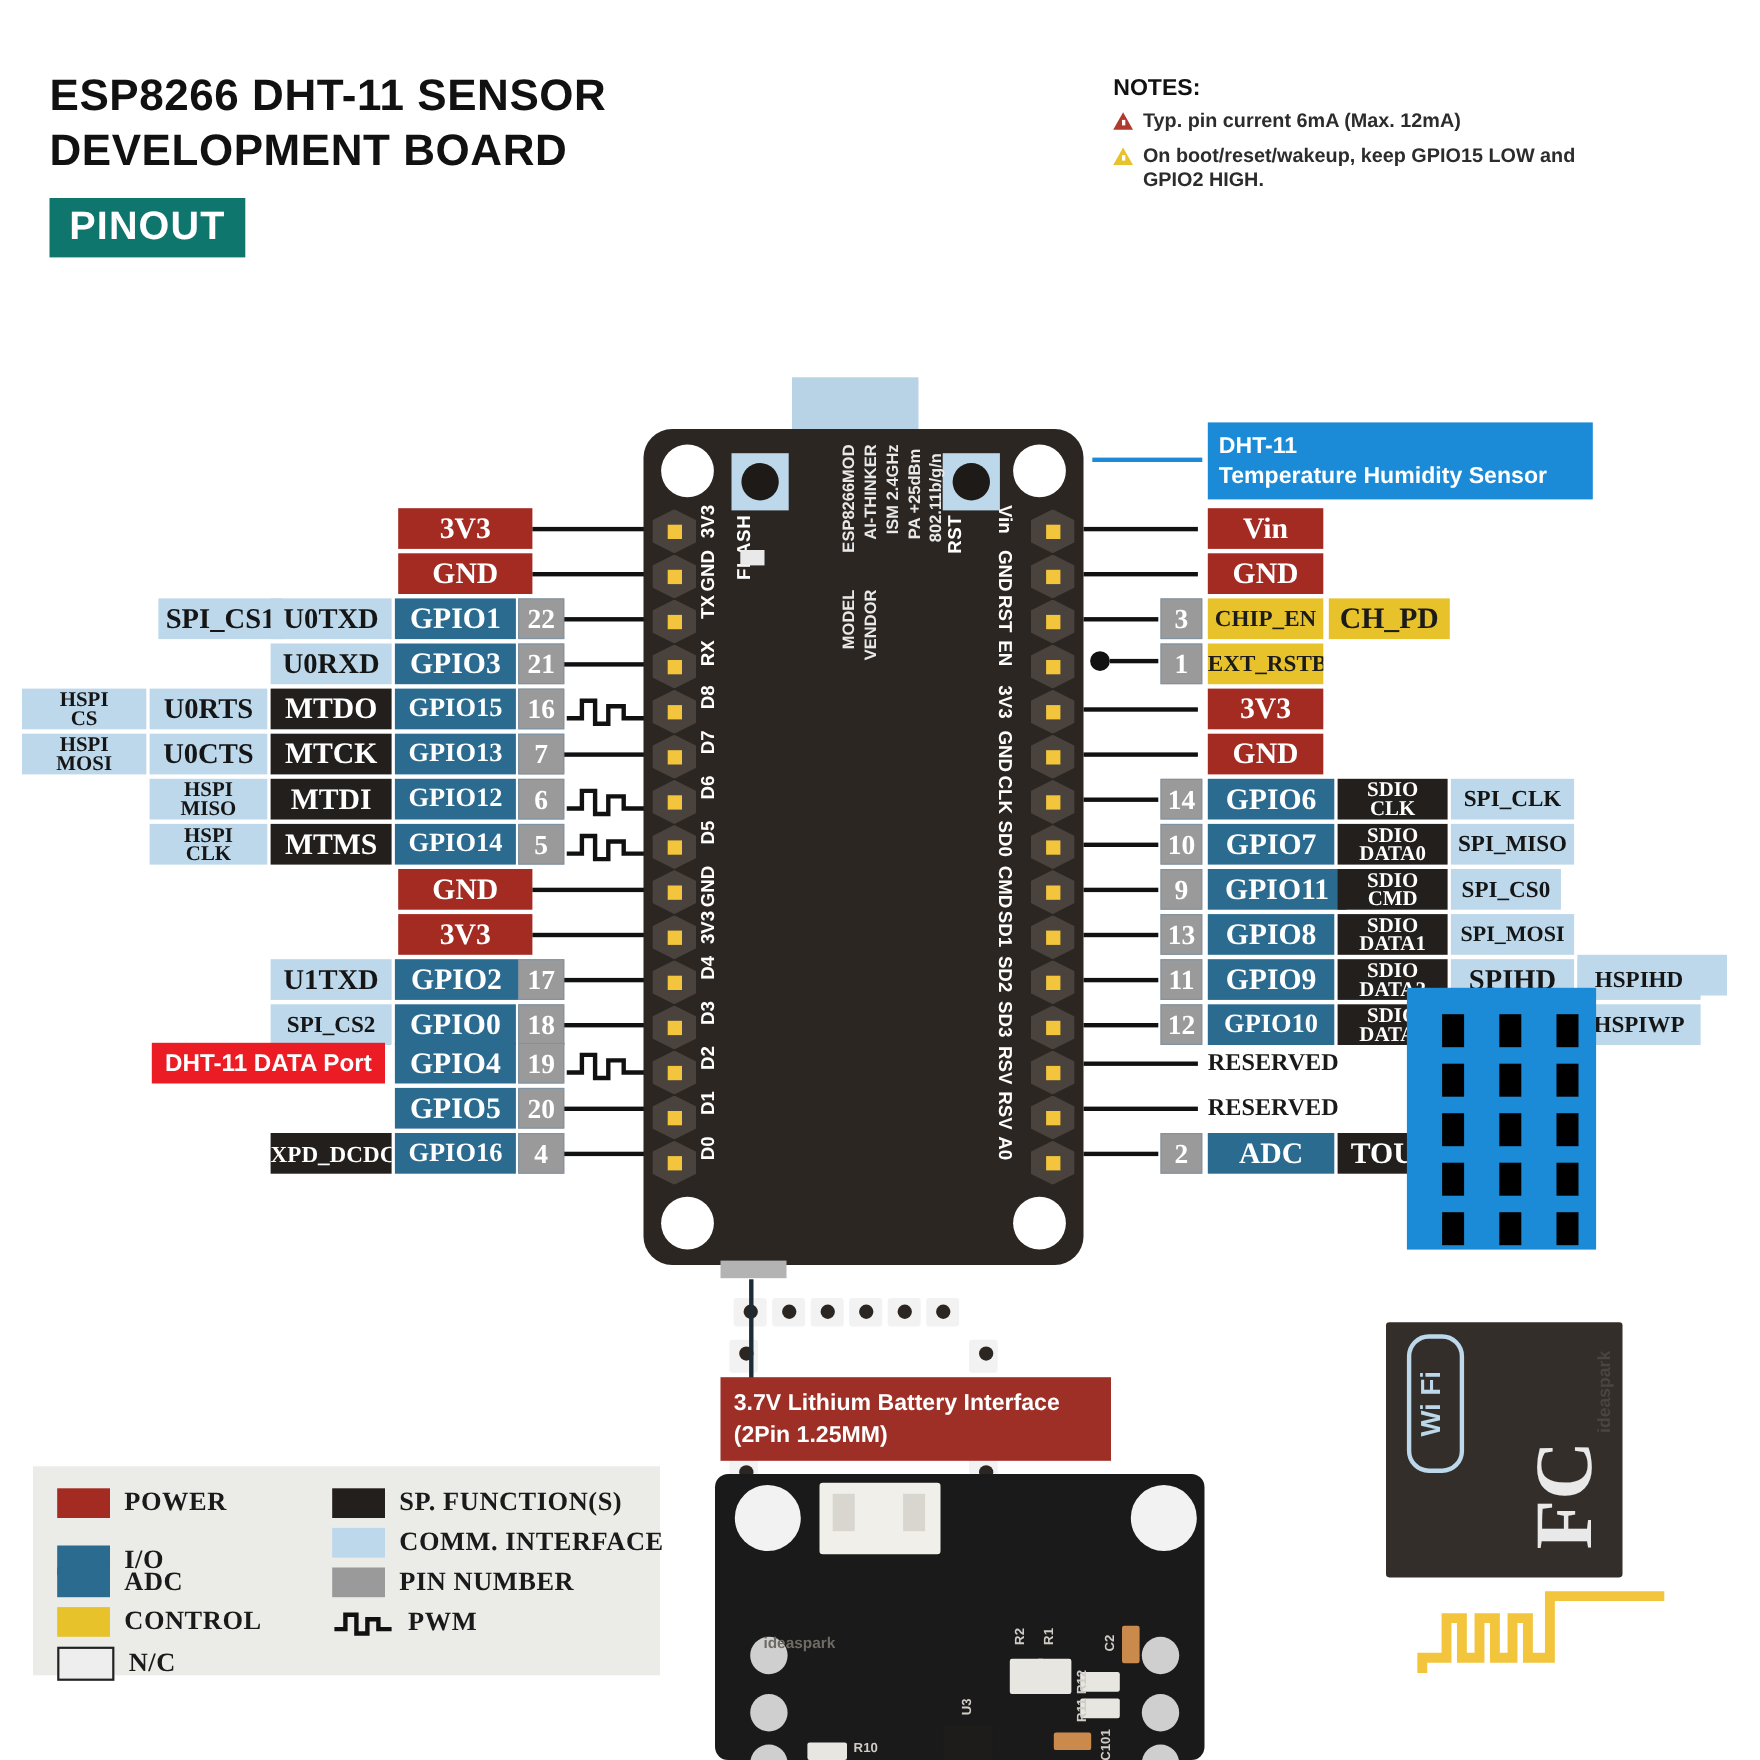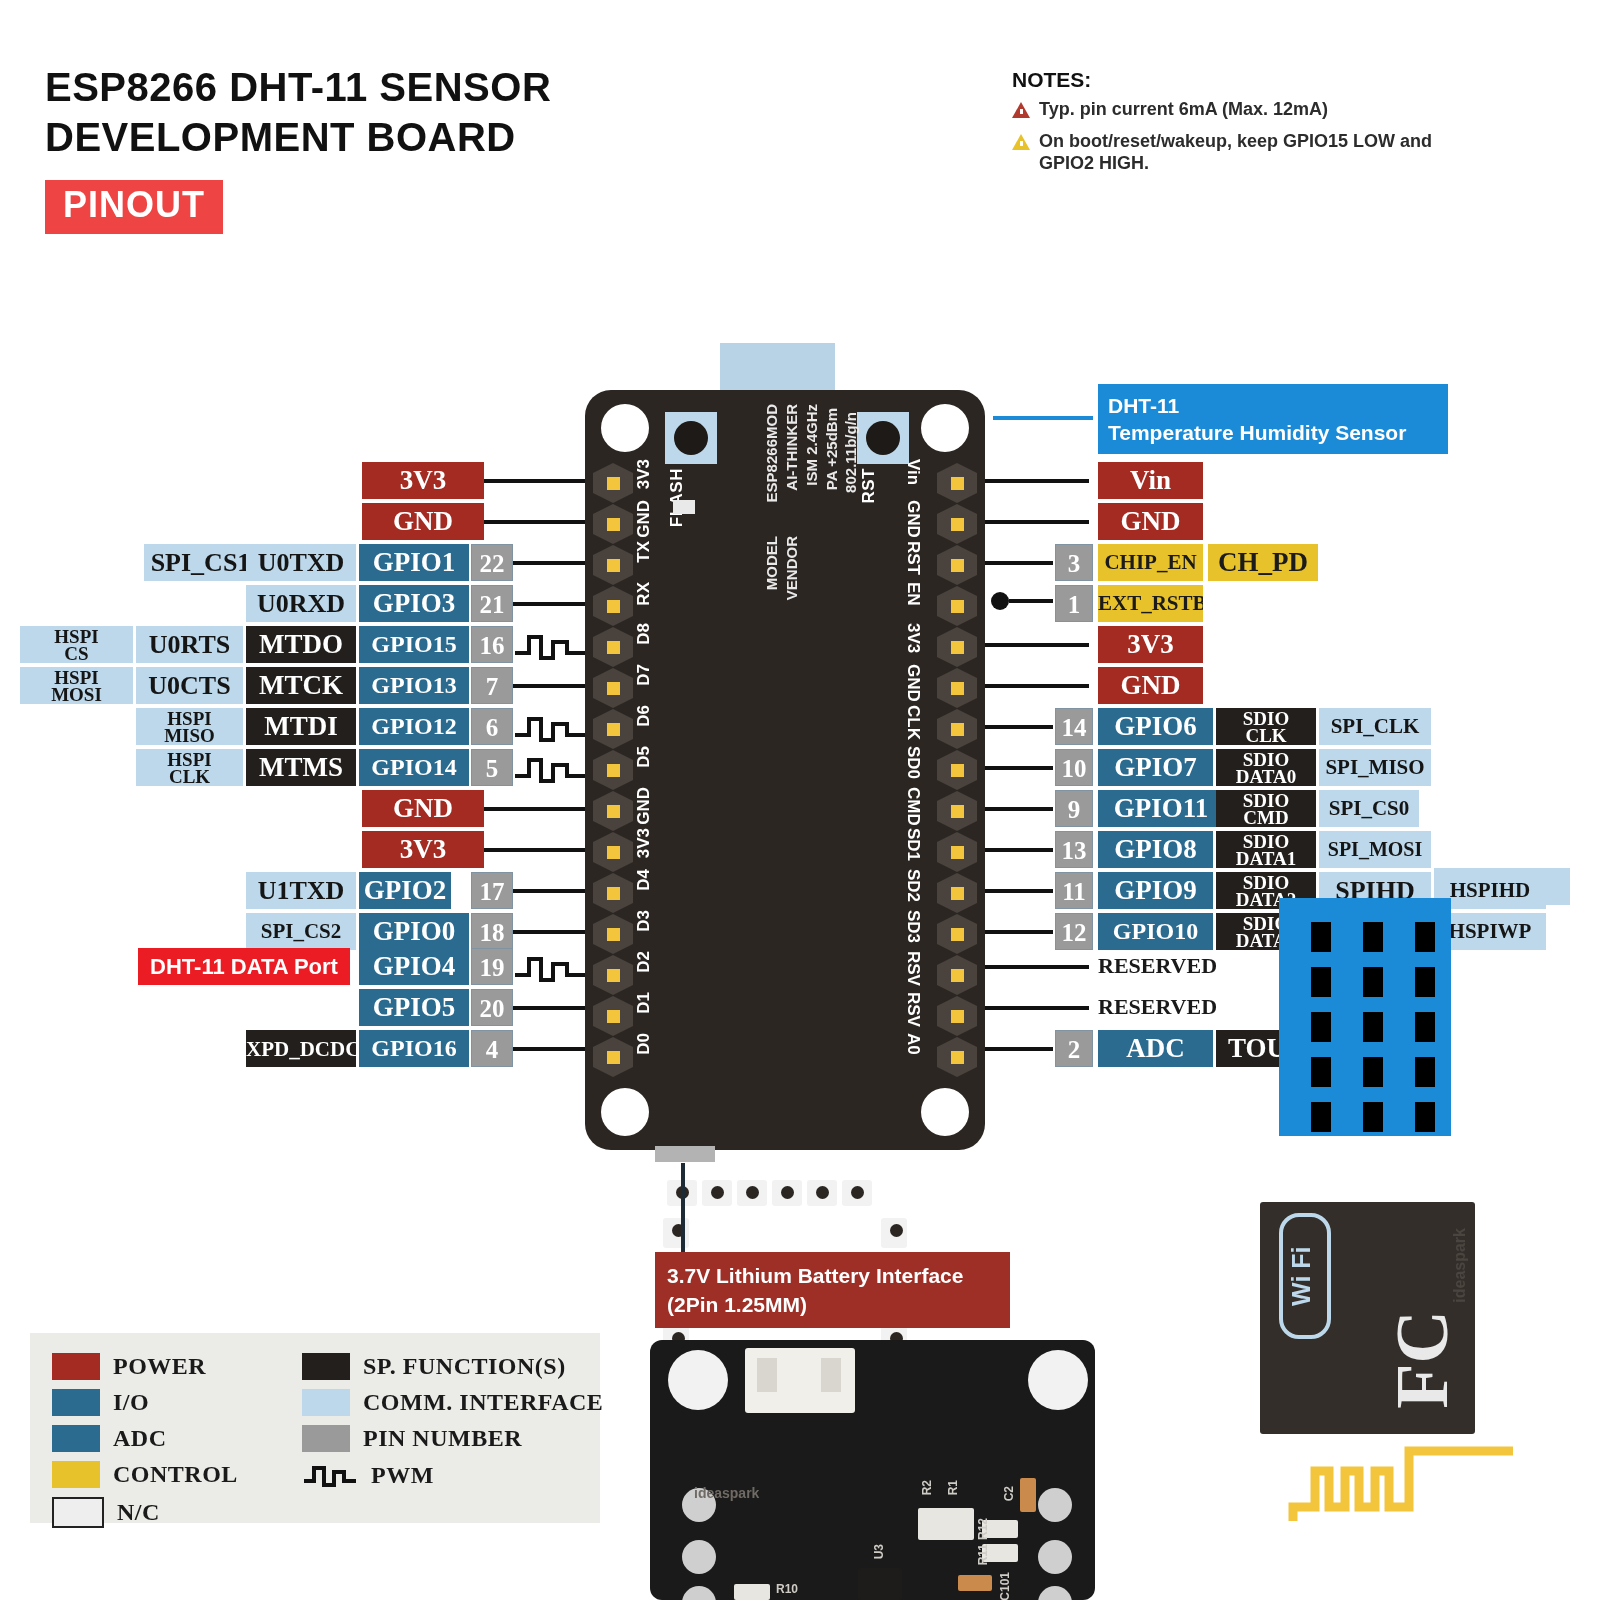--- a/index.html
+++ b/index.html
@@ -3,21 +3,21 @@
 <meta charset="utf-8">
 <style>
   html,body{margin:0;padding:0;background:#fff;}
   body{width:1600px;height:1600px;position:relative;overflow:hidden;
        font-family:"Liberation Sans",sans-serif;color:#111;}
   .abs{position:absolute;}
 
   
   #title{left:45px;top:62px;width:640px;font-size:40px;font-weight:700;
          line-height:50px;letter-spacing:.5px;color:#111;}
-  #pinout-badge{left:45px;top:180px;background:#ef4444;color:#fff;
+  #pinout-badge{left:45px;top:180px;background:#0f766e;color:#fff;
          font-size:36px;font-weight:700;padding:4px 18px 8px 18px;letter-spacing:1px;}
 
   
   #notes{left:1012px;top:68px;width:470px;}
   #notes .hdr{font-size:21px;font-weight:700;margin-bottom:6px;}
   .note{display:flex;gap:9px;margin-bottom:9px;}
   .note .txt{font-size:18px;line-height:22.5px;font-weight:600;color:#2c2c2c;}
   .tri{width:0;height:0;border-left:9px solid transparent;border-right:9px solid transparent;
        border-bottom:16px solid #b03a2e;flex:0 0 auto;margin-top:4px;position:relative;}
   .tri.y{border-bottom-color:#e8c22a;}
@@ -196,21 +196,21 @@
     <path d="M0,29 L14,29 L14,13 L26,13 L26,34 L38,34 L38,18 L52,18 L52,29 L76,29" fill="none" stroke="#111" stroke-width="4"></path>
   </svg>
 
 <div class="lbl pw" style="left:362px;top:790px;width:122px;">GND</div>
 <div class="line" style="left:484px;top:807px;width:104px;"></div>
 
 <div class="lbl pw" style="left:362px;top:831px;width:122px;">3V3</div>
 <div class="line" style="left:484px;top:848px;width:104px;"></div>
 
 <div class="lbl ci" style="left:246px;top:872px;width:110px;">U1TXD</div>
-<div class="lbl io" style="left:359px;top:872px;width:92px;">GPIO2</div>
+<div class="lbl io" style="left:359px;top:872px;width:112px;">GPIO2</div>
 <div class="lbl pn" style="left:471px;top:872px;width:42px;">17</div>
 <div class="line" style="left:513px;top:889px;width:75px;"></div>
 
 <div class="lbl ci xsm" style="left:246px;top:913px;width:110px;">SPI_CS2</div>
 <div class="lbl io" style="left:359px;top:913px;width:110px;">GPIO0</div>
 <div class="lbl pn" style="left:471px;top:913px;width:42px;">18</div>
 <div class="line" style="left:513px;top:930px;width:75px;"></div>
 
 <div class="abs" id="dht-data">DHT-11 DATA Port</div>
 <div class="lbl io" style="left:359px;top:948px;width:110px;">GPIO4</div>
@@ -513,21 +513,21 @@
 <div class="callout" id="batt-callout">
   <div>3.7V Lithium Battery Interface</div>
   <div>(2Pin 1.25MM)</div>
 </div>
 
 <div id="legend">
   <div class="lg" style="left:22px;top:20px;">
     <span class="sw" style="background: rgb(163, 43, 34);"></span>
     <span class="lgtxt">POWER</span>
   </div>
-  <div class="lg" style="left:22px;top:56px;">
+  <div class="lg" style="left:22px;top:72px;">
     <span class="sw" style="background: rgb(42, 107, 143);"></span>
     <span class="lgtxt">I/O</span>
   </div>
   <div class="lg" style="left:22px;top:92px;">
     <span class="sw" style="background: rgb(42, 107, 143);"></span>
     <span class="lgtxt">ADC</span>
   </div>
   <div class="lg" style="left:22px;top:128px;">
     <span class="sw" style="background: rgb(232, 194, 42);"></span>
     <span class="lgtxt">CONTROL</span>

